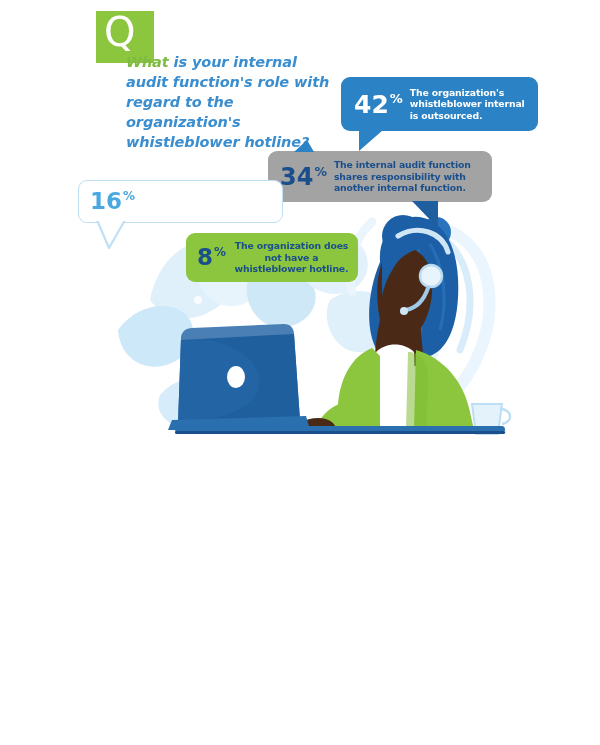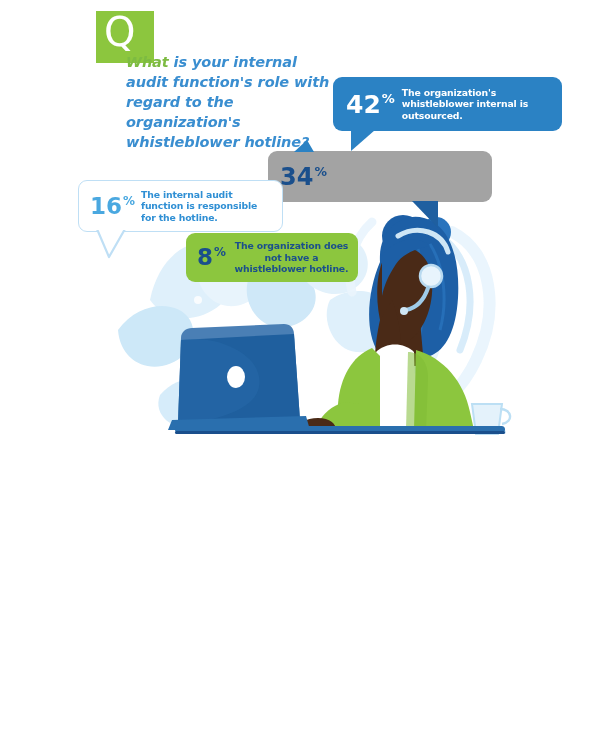--- a/index.html
+++ b/index.html
@@ -103,23 +103,23 @@
     letter-spacing: -0.15px;
   }
   .bubble .tail {
     position: absolute;
     width: 0;
     height: 0;
   }
 
   
   #bubble-42 {
-    left: 333px;
+    left: 341px;
     top: 77px;
-    width: 229px;
+    width: 197px;
     height: 54px;
     background: #2b82c4;
     padding: 0 10px 0 13px;
   }
   #bubble-42 .pct {
     color: #ffffff;
     font-size: 25px;
     margin-right: 7px;
   }
   #bubble-42 .btext { color: #ffffff; }
@@ -159,21 +159,21 @@
     border-left: 13px solid transparent;
     border-right: 7px solid transparent;
     border-bottom: 12px solid #2b82c4;
   }
 
   
   #bubble-16 {
     left: 78px;
     top: 180px;
     width: 205px;
-    height: 52px;
+    height: 43px;
     background: #ffffff;
     border: 1.6px solid #bfdff5;
     padding: 0 20px 0 11px;
   }
   #bubble-16 .pct {
     color: #4aa8e0;
     font-size: 23px;
     margin-right: 6px;
   }
   #bubble-16 .btext { color: #2f8fd4; }
@@ -303,26 +303,26 @@
 
   <div class="bubble" id="bubble-42">
     <span class="pct"><span>42</span><span class="sym">%</span></span>
     <span class="btext">The organization's whistleblower internal is outsourced.</span>
     <span class="tail"></span>
   </div>
 
   <div class="bubble" id="bubble-34">
     <span class="tail-top"></span>
     <span class="pct"><span>34</span><span class="sym">%</span></span>
+    <span class="btext">The internal audit function shares responsibility with another internal function.</span>
     <span class="tail"></span>
   </div>
 
   <div class="bubble" id="bubble-16">
     <span class="pct"><span>16</span><span class="sym">%</span></span>
-    <span class="btext">The internal audit function is responsible for the hotline.</span>
     <svg class="tail-outline" viewBox="0 0 40 32" aria-hidden="true">
       <path d="M2 0 L30 0 L14 28 Z" fill="#ffffff" stroke="#bfdff5" stroke-width="2.2" stroke-linejoin="round"></path>
       <rect x="0" y="-4" width="40" height="5" fill="#ffffff"></rect>
     </svg>
   </div>
 
   <div class="bubble" id="bubble-8">
     <span class="pct"><span>8</span><span class="sym">%</span></span>
     <span class="btext">The organization does not have a whistleblower hotline.</span>
   </div>

